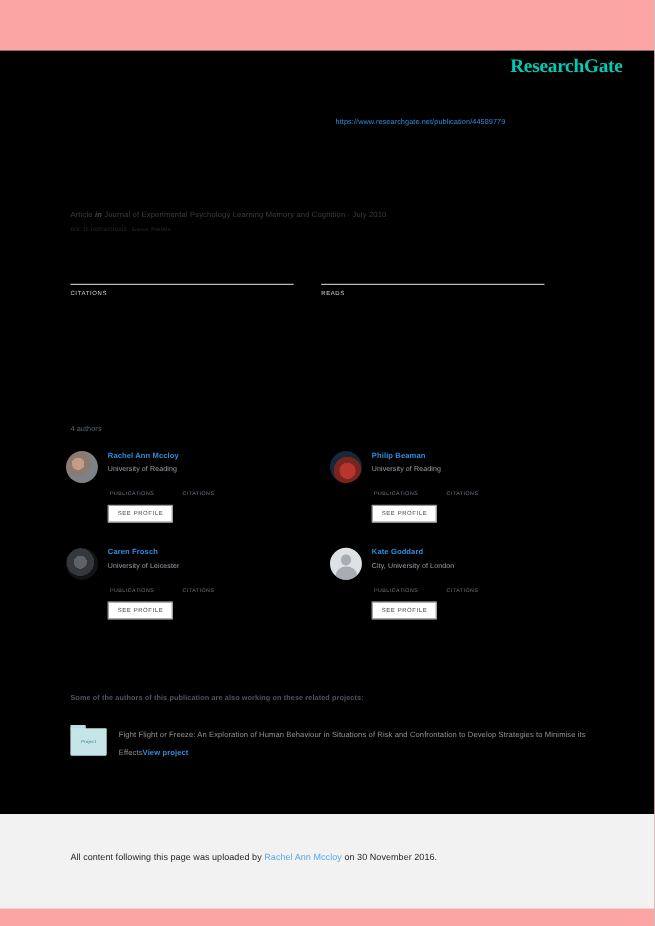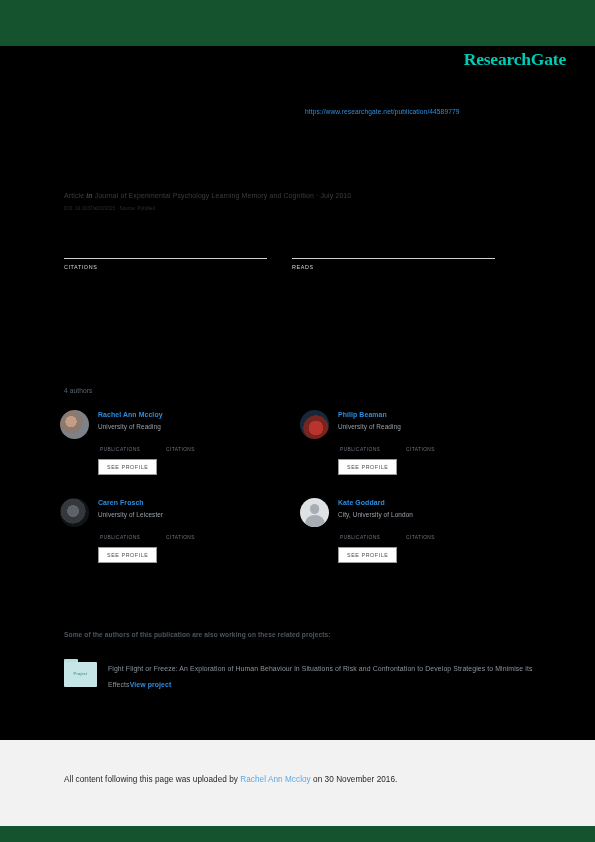--- a/index.html
+++ b/index.html
@@ -10,21 +10,21 @@
     height: 842px;
     background: #ffffff;
     font-family: "Liberation Sans", sans-serif;
     -webkit-font-smoothing: antialiased;
   }
 
   #page {
     position: relative;
     width: 595px;
     height: 842px;
-    background: #14532d;
+    background: #fca5a5;
     overflow: hidden;
   }
 
   
   .hero {
     position: absolute;
     left: 0;
     top: 46px;
     width: 595px;
     height: 694px;

